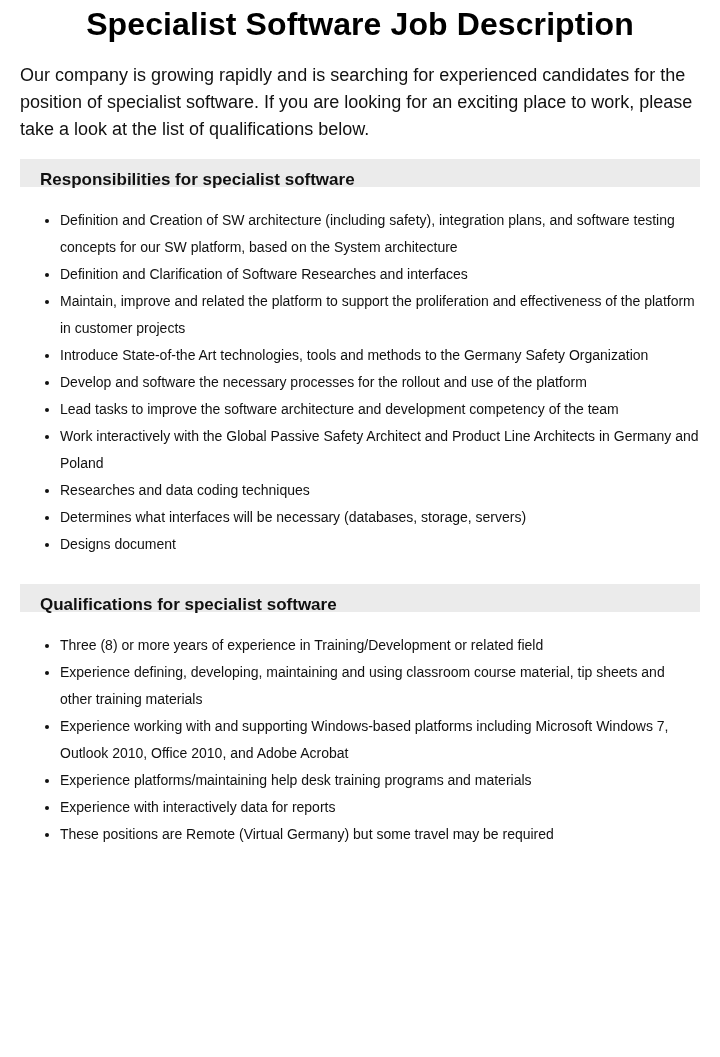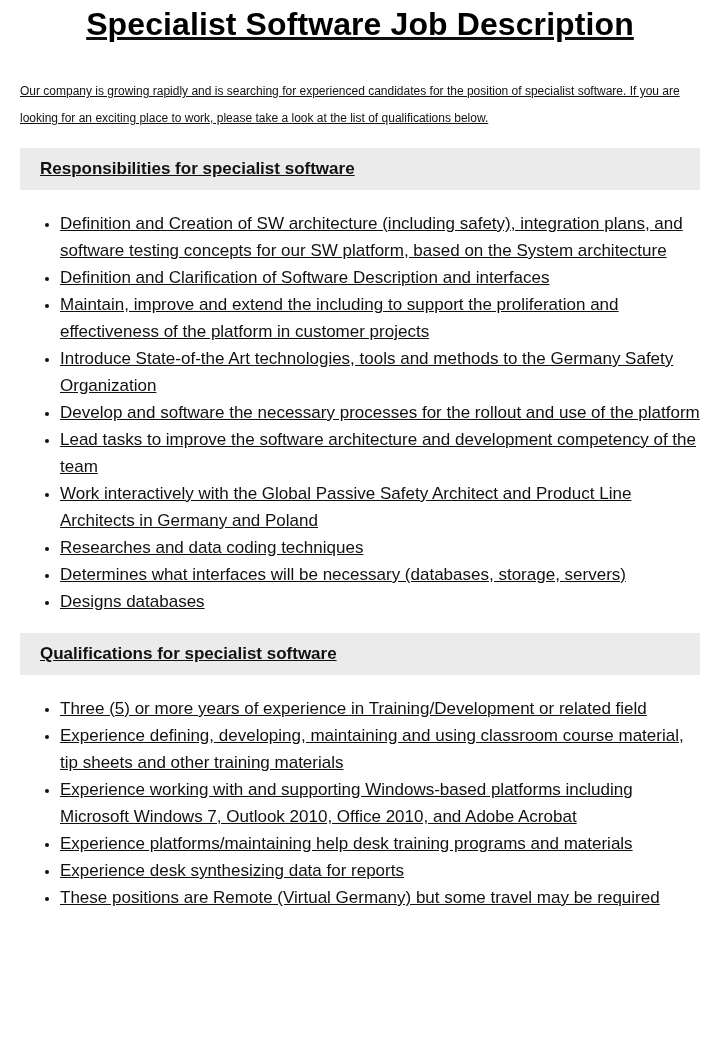--- a/index.html
+++ b/index.html
@@ -1,66 +1,66 @@
 <!DOCTYPE html>
 <html><head>
   <meta charset="utf-8">
   <style>
     html, body { margin: 0; padding: 0; background: #ffffff; }
     body {
       width: 720px; height: 1057px; overflow: hidden;
       font-family: "Liberation Sans", sans-serif;
       color: #111111;
     }
-    .page { padding: 0 20px; box-sizing: border-box; width: 720px; text-decoration: underline; }
+    .page { padding: 0 20px; box-sizing: border-box; width: 720px; }
     h1 {
       margin: 0; padding-top: 2px; height: 44px;
       text-align: center; font-size: 32px; font-weight: bold;
       line-height: 44px; letter-spacing: 0.1px; color: #000;
     }
     .intro {
-      margin: 32px 0 0 0;
-      font-size: 12px; line-height: 27px; color: #111;
+      margin: 16px 0 0 0;
+      font-size: 18px; line-height: 27px; color: #111;
     }
     .section-header {
       margin-top: 16px; background: #ebebeb;
-      height: 42px; line-height: 42px; padding-left: 20px;
+      height: 28px; line-height: 42px; padding-left: 20px;
       font-size: 17px; font-weight: bold; color: #111;
     }
     ul.items {
       margin: 20px 0 0 0; padding: 0 0 0 40px;
-      font-size: 17px; line-height: 27px;
+      font-size: 14px; line-height: 27px;
     }
     ul.items li { padding-left: 0; }
     ul.items li::marker { font-size: 14px; }
-    .section-header.second { margin-top: 18px; }
+    .section-header.second { margin-top: 26px; }
   </style>
 </head>
 <body>
 
 <div class="page">
   <h1>Specialist Software Job Description</h1>
   <p class="intro">Our company is growing rapidly and is searching for experienced candidates for the position of specialist software. If you are looking for an exciting place to work, please take a look at the list of qualifications below.</p>
 
   <div class="section-header">Responsibilities for specialist software</div>
   <ul class="items">
     <li>Definition and Creation of SW architecture (including safety), integration plans, and software testing concepts for our SW platform, based on the System architecture</li>
-    <li>Definition and Clarification of Software Description and interfaces</li>
-    <li>Maintain, improve and extend the including to support the proliferation and effectiveness of the platform in customer projects</li>
+    <li>Definition and Clarification of Software Researches and interfaces</li>
+    <li>Maintain, improve and related the platform to support the proliferation and effectiveness of the platform in customer projects</li>
     <li>Introduce State-of-the Art technologies, tools and methods to the Germany Safety Organization</li>
     <li>Develop and software the necessary processes for the rollout and use of the platform</li>
     <li>Lead tasks to improve the software architecture and development competency of the team</li>
     <li>Work interactively with the Global Passive Safety Architect and Product Line Architects in Germany and Poland</li>
     <li>Researches and data coding techniques</li>
     <li>Determines what interfaces will be necessary (databases, storage, servers)</li>
-    <li>Designs databases</li>
+    <li>Designs document</li>
   </ul>
 
   <div class="section-header second">Qualifications for specialist software</div>
   <ul class="items">
-    <li>Three (5) or more years of experience in Training/Development or related field</li>
+    <li>Three (8) or more years of experience in Training/Development or related field</li>
     <li>Experience defining, developing, maintaining and using classroom course material, tip sheets and other training materials</li>
     <li>Experience working with and supporting Windows-based platforms including Microsoft Windows 7, Outlook 2010, Office 2010, and Adobe Acrobat</li>
     <li>Experience platforms/maintaining help desk training programs and materials</li>
-    <li>Experience desk synthesizing data for reports</li>
+    <li>Experience with interactively data for reports</li>
     <li>These positions are Remote (Virtual Germany) but some travel may be required</li>
   </ul>
 </div>
 
 </body></html>

